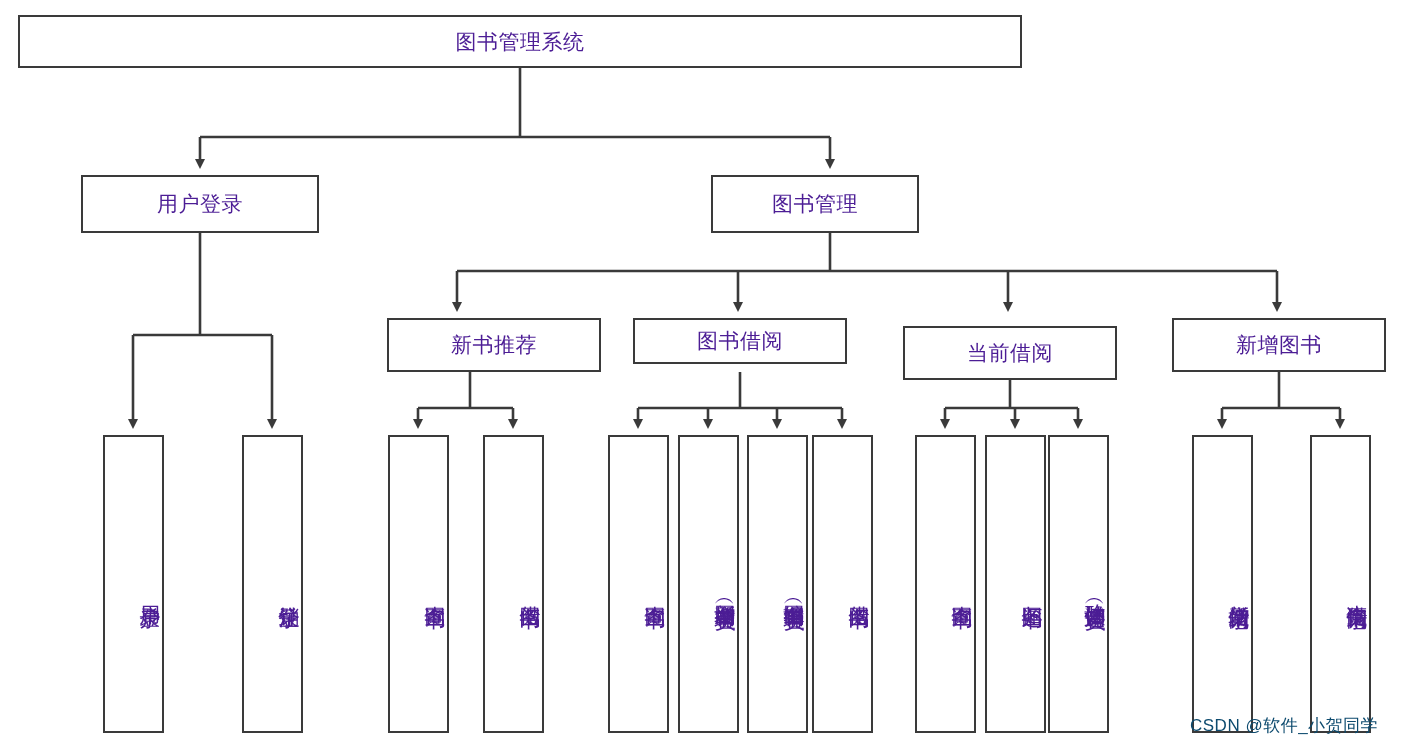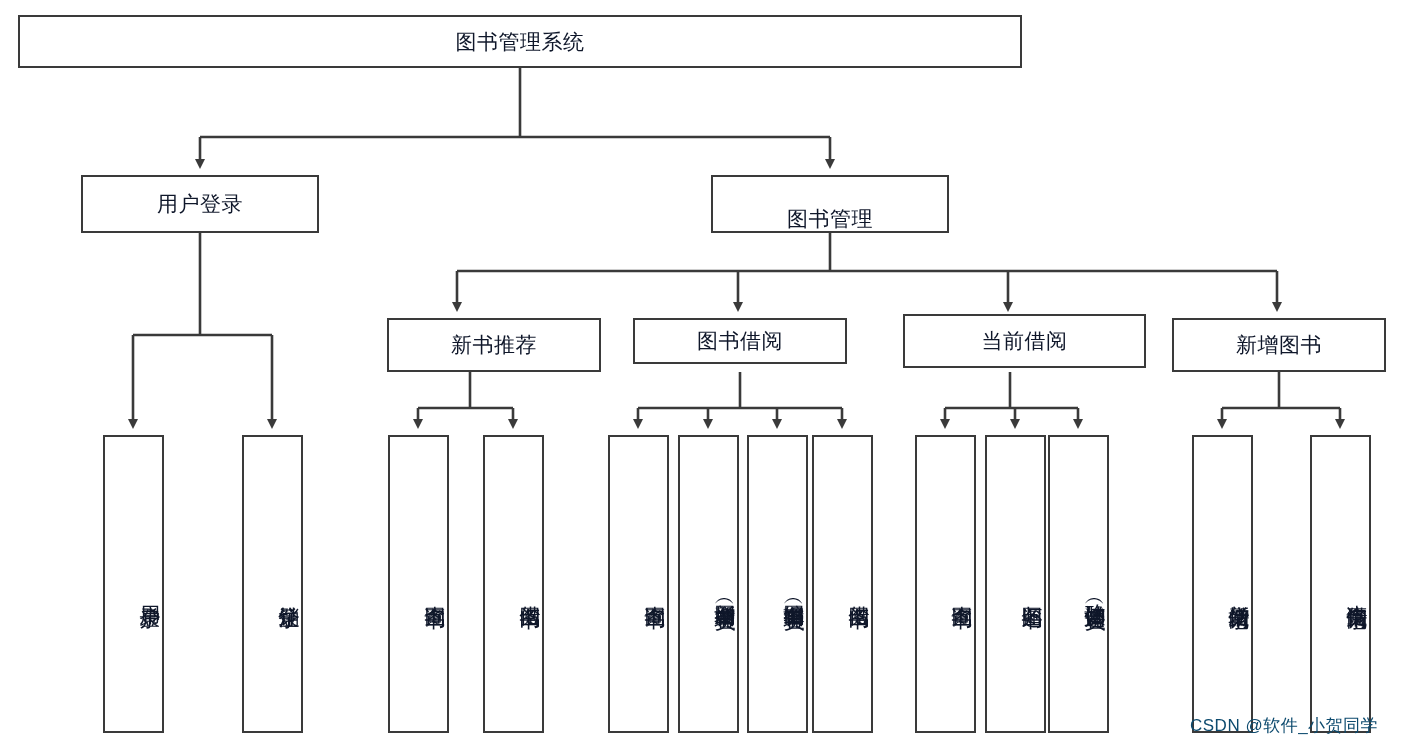--- a/index.html
+++ b/index.html
@@ -26,21 +26,21 @@
     height: 747px;
   }
   .node {
     position: absolute;
     box-sizing: border-box;
     border: 2px solid #3a3a3a;
     background: #ffffff;
     display: flex;
     align-items: center;
     justify-content: center;
-    color: #0f172a;
+    color: #4c1d95;
     text-align: center;
   }
   .node-h {
     font-size: 21px;
     line-height: 1.2;
     letter-spacing: 0.5px;
   }
   .node-v {
     font-size: 21px;
     line-height: 1.18;
@@ -116,31 +116,31 @@
     </g>
   </svg>
 
   <div class="node node-h" style="left: 18px; top: 15px; width: 1004px; height: 53px;">
     <span>图书管理系统</span>
   </div>
 
   <div class="node node-h" style="left: 81px; top: 175px; width: 238px; height: 58px;">
     <span>用户登录</span>
   </div>
-  <div class="node node-h" style="left: 711px; top: 175px; width: 238px; height: 58px; align-items: flex-end;">
+  <div class="node node-h" style="left: 711px; top: 175px; width: 208px; height: 58px;">
     <span>图书管理</span>
   </div>
 
   <div class="node node-h" style="left: 363px; top: 318px; width: 214px; height: 54px; margin-left: 24px;">
     <span>新书推荐</span>
   </div>
   <div class="node node-h" style="left: 633px; top: 318px; width: 214px; height: 46px;">
     <span>图书借阅</span>
   </div>
-  <div class="node node-h" style="left: 903px; top: 314px; width: 243px; height: 54px;">
+  <div class="node node-h" style="left: 903px; top: 326px; width: 214px; height: 54px;">
     <span>当前借阅</span>
   </div>
   <div class="node node-h" style="left: 1172px; top: 318px; width: 214px; height: 54px;">
     <span>新增图书</span>
   </div>
 
   <div class="node node-v" style="left: 103px; top: 435px; width: 61px; height: 298px;">
     <span>用户登录</span>
   </div>
   <div class="node node-v" style="left: 242px; top: 435px; width: 61px; height: 298px;">

